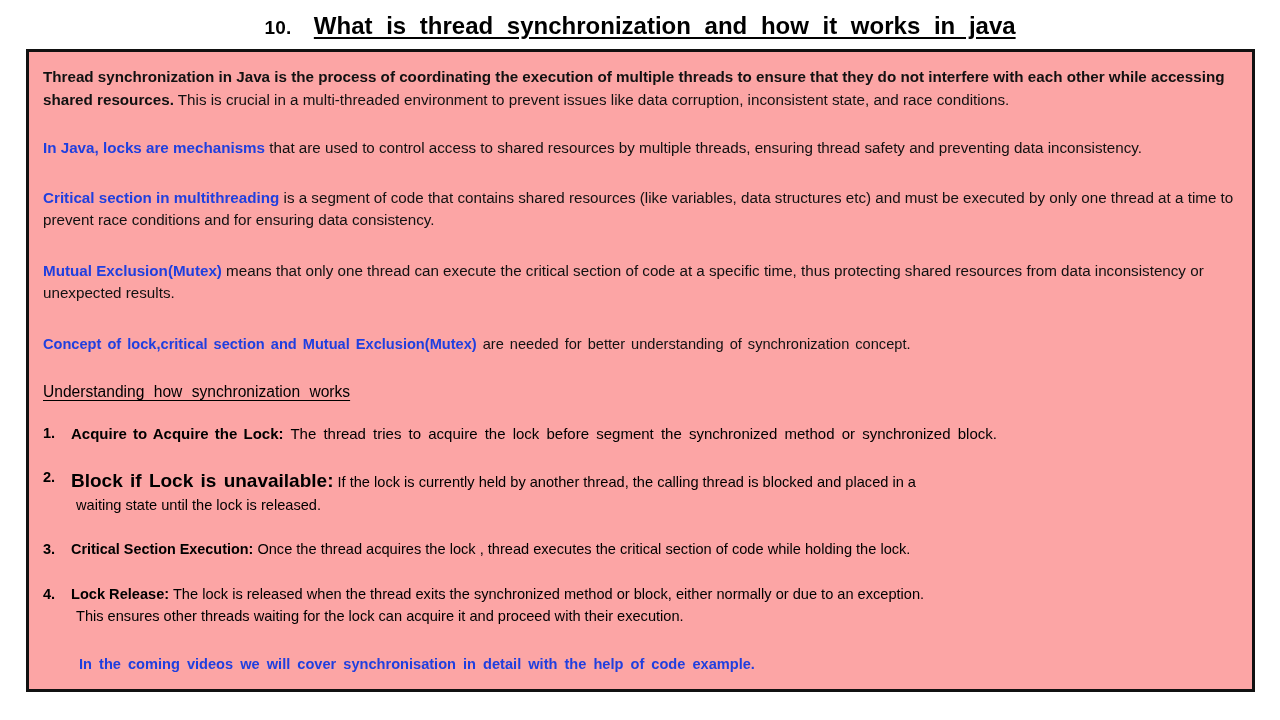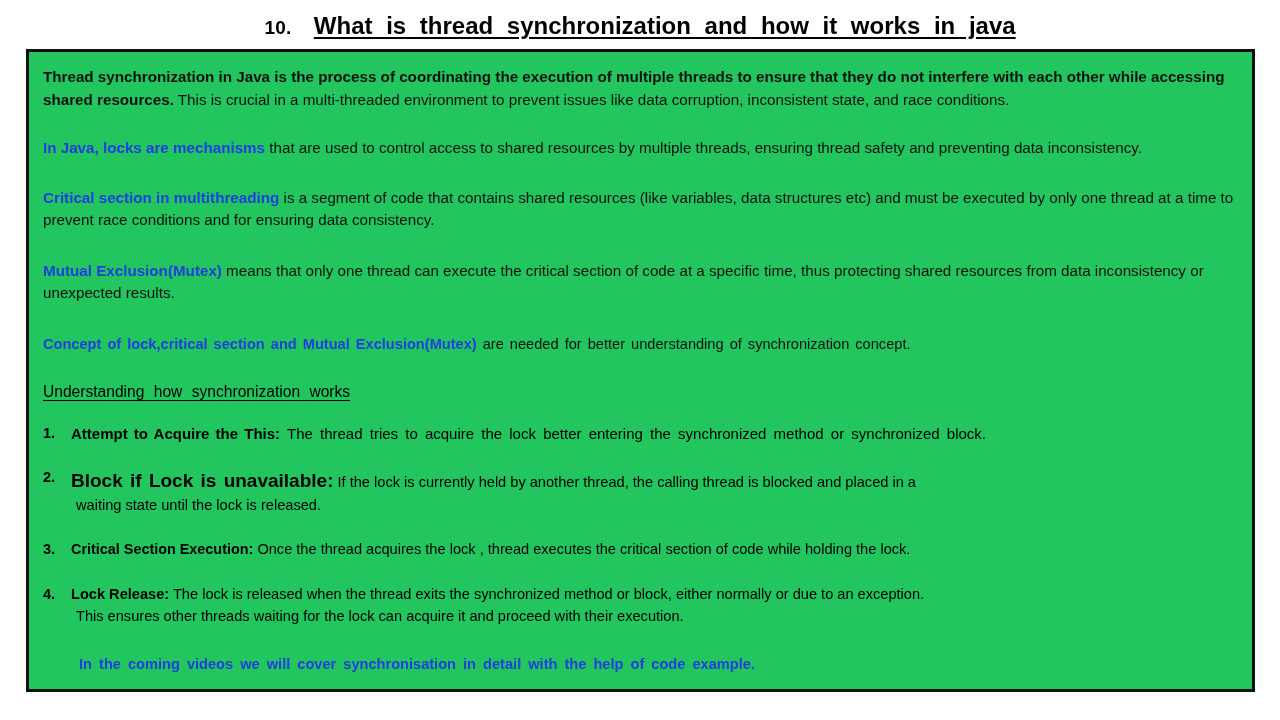--- a/index.html
+++ b/index.html
@@ -41,21 +41,21 @@
 
   
   .content-box {
     position: absolute;
     left: 26px;
     top: 49px;
     width: 1229px;
     height: 643px;
     border: 3px solid #111111;
     box-sizing: border-box;
-    background: #22c55e;
+    background: #fca5a5;
     padding: 12px 14px 0 14px;
   }
 
   .para {
     font-size: 15.2px;
     line-height: 1.48;
     margin: 0 0 0 0;
     color: #111111;
   }
   .b { font-weight: bold; }
@@ -147,21 +147,21 @@
     <span class="blue">Concept  of  lock,critical  section  and Mutual Exclusion(Mutex)</span><span>  are  needed  for  better understanding of  synchronization concept.</span>
   </p>
 
   <div>
     <span class="heading-under">Understanding  how  synchronization  works</span>
   </div>
 
   <ol class="steps">
     <li class="step" id="step-1">
       <span class="num">1.</span>
-      <span class="lead">Attempt  to  Acquire  the  This:</span><span> The  thread  tries  to  acquire  the lock  better entering  the   synchronized  method  or  synchronized block.</span>
+      <span class="lead">Acquire  to  Acquire  the  Lock:</span><span> The  thread  tries  to  acquire  the lock  before segment  the   synchronized  method  or  synchronized block.</span>
     </li>
     <li class="step" id="step-2">
       <span class="num">2.</span>
       <span class="lead">Block  if  Lock  is  unavailable:</span><span> If the lock is currently held by another thread, the calling thread is blocked and placed in a</span>
       <span class="cont">waiting state until the lock is released.</span>
     </li>
     <li class="step" id="step-3">
       <span class="num">3.</span>
       <span class="lead">Critical Section Execution:</span><span> Once the thread acquires the lock , thread executes the critical section of code while holding the lock.</span>
     </li>

